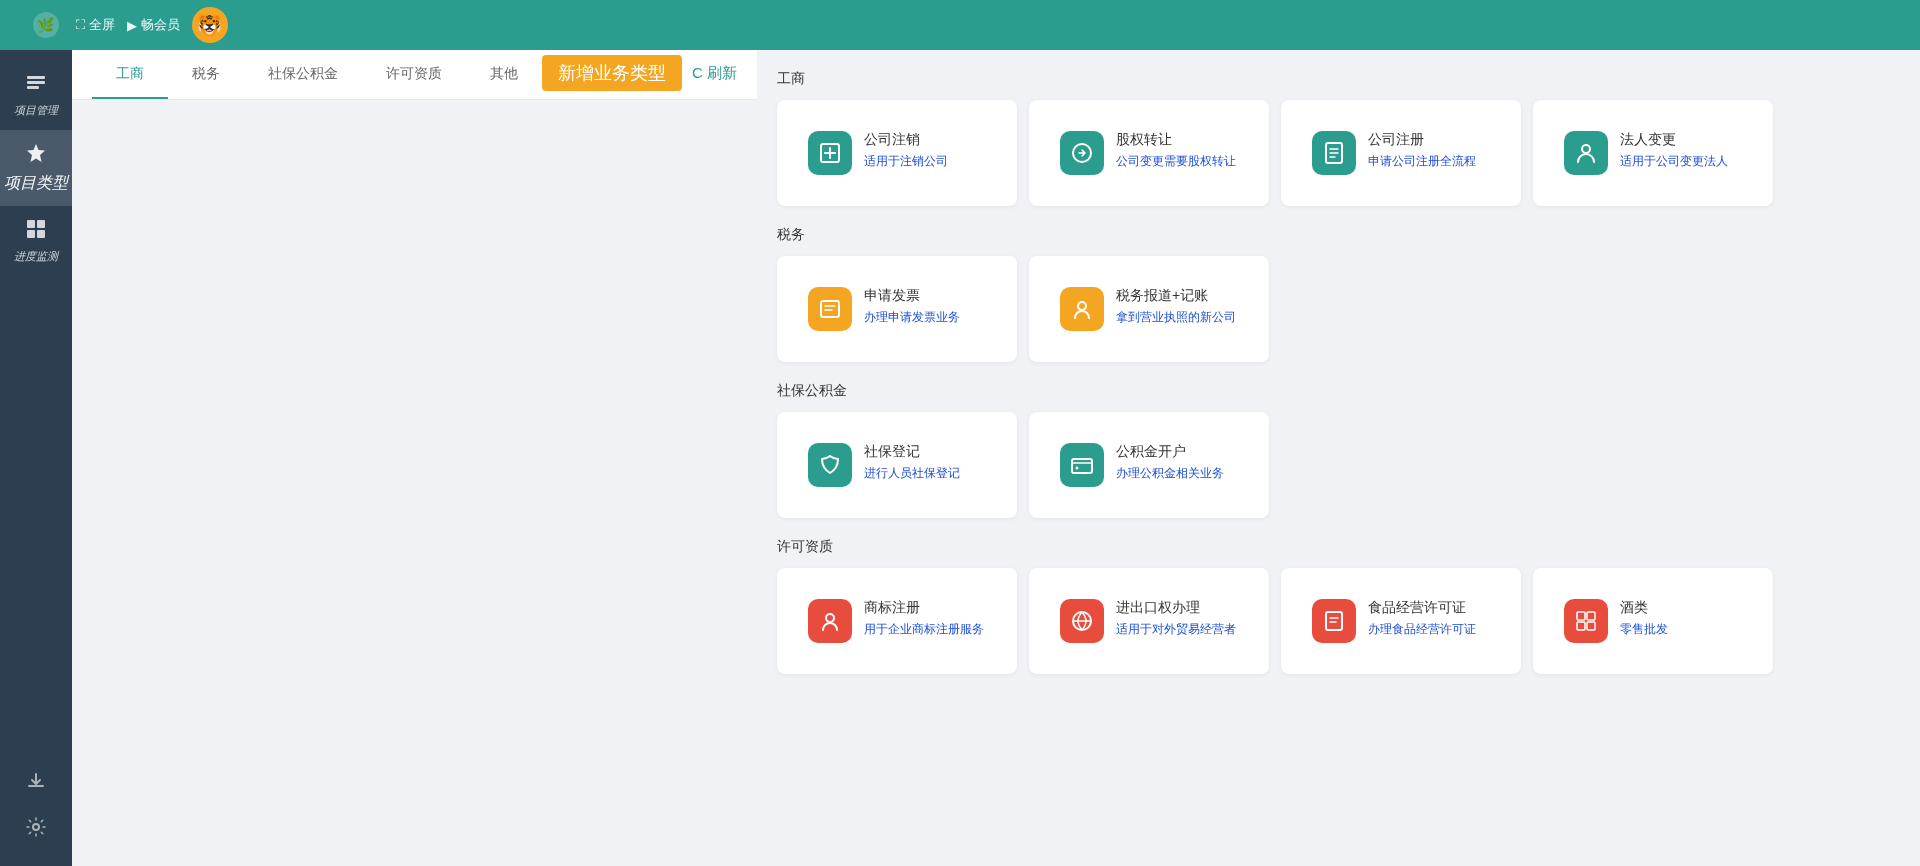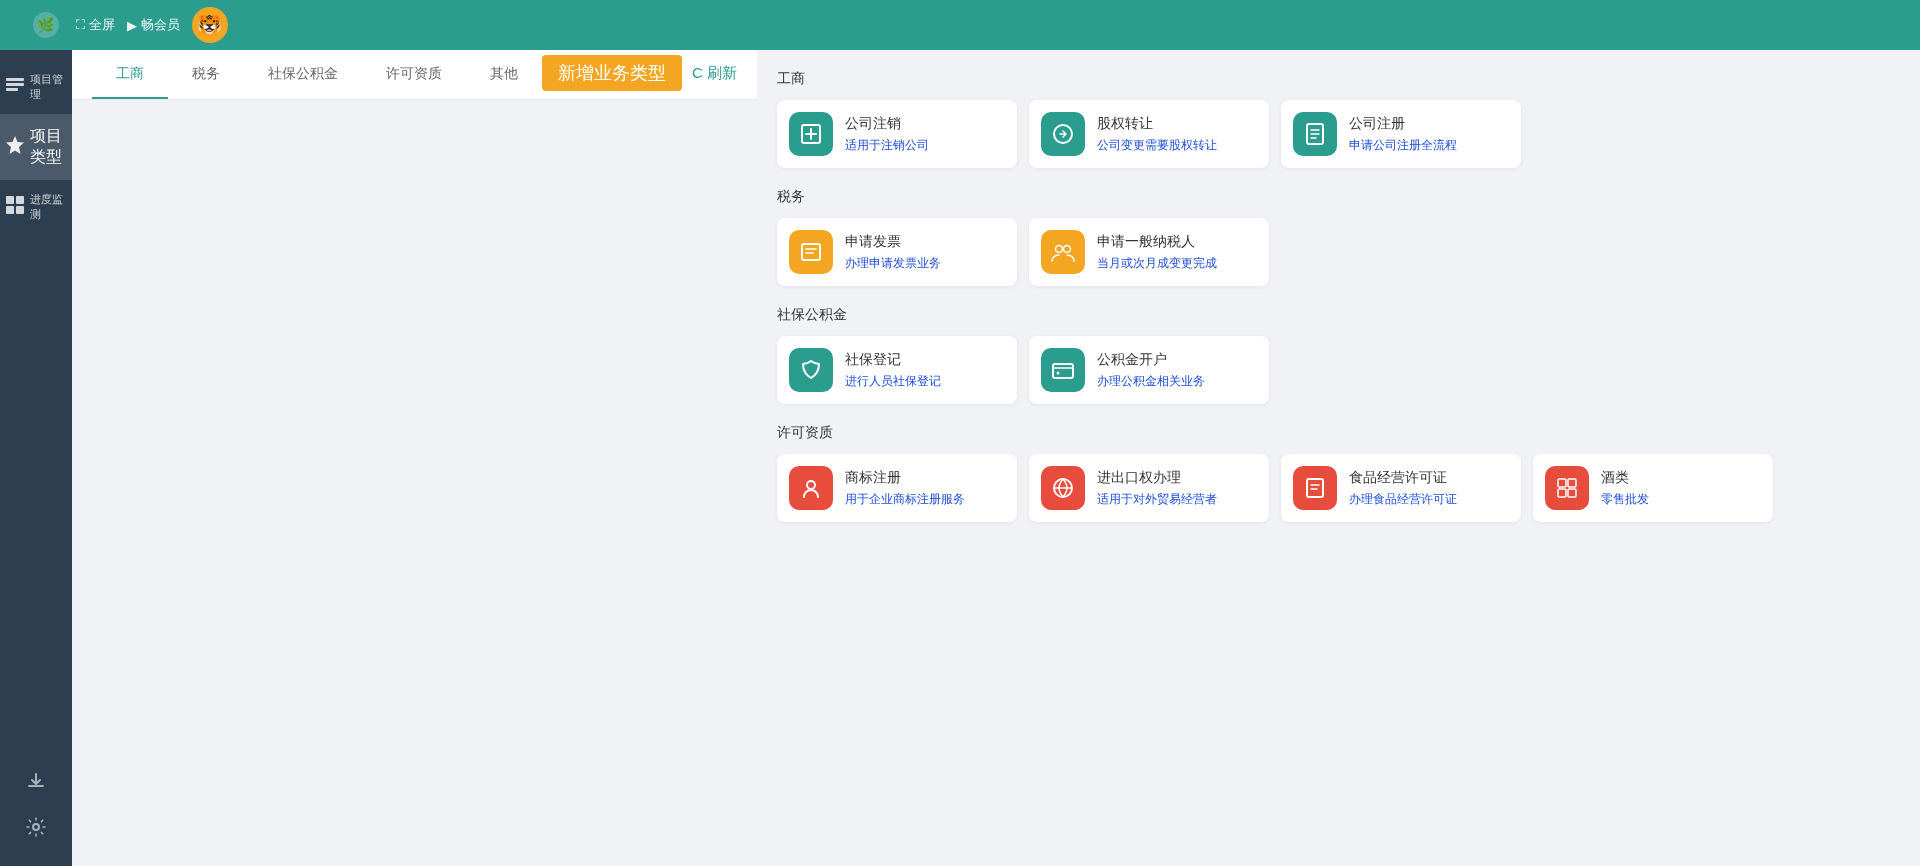--- a/index.html
+++ b/index.html
@@ -86,26 +86,27 @@
       flex-direction: column;
       align-items: center;
       padding-top: 10px;
       gap: 0;
       flex-shrink: 0;
     }
     .sidebar-item {
       width: 72px;
       padding: 12px 4px;
       display: flex;
-      flex-direction: row;
+      flex-direction: column;
       align-items: center;
       gap: 4px;
       cursor: pointer;
       color: rgba(255,255,255,0.7);
       font-size: 12px;
+      font-style: italic;
     }
     .sidebar-item.active { background: rgba(255,255,255,0.15); color: white; }
     .sidebar-icon {
       font-size: 20px;
       color: rgba(255,255,255,0.8);
     }
     .sidebar-bottom {
       margin-top: auto;
       width: 100%;
       padding-bottom: 16px;
@@ -210,23 +211,22 @@
       display: flex;
       flex-wrap: wrap;
       gap: 12px;
       margin-bottom: 20px;
     }
 
     
     .service-card {
       background: white;
       border-radius: 8px;
-      padding: 12px;
-      display: flex;
-      align-items: center;
+      padding: 31px;
+      display: flex;
       gap: 12px;
       width: 240px;
       cursor: pointer;
       box-shadow: 0 1px 4px rgba(0,0,0,0.06);
       transition: box-shadow 0.2s;
     }
     .card-icon {
       width: 44px;
       height: 44px;
       border-radius: 10px;
@@ -380,20 +380,32 @@
                 <rect x="5" y="3" width="16" height="20" rx="2" stroke="white" stroke-width="2"></rect>
                 <path d="M9 9h8M9 13h8M9 17h5" stroke="white" stroke-width="1.5" stroke-linecap="round"></path>
               </svg>
             </div>
             <div class="card-text">
               <div class="card-name">公司注册</div>
               <div class="card-desc">申请公司注册全流程</div>
             </div>
           </div>
 
+          <div class="service-card">
+            <div class="card-icon teal">
+              <svg width="26" height="26" viewBox="0 0 26 26" fill="none">
+                <circle cx="13" cy="9" r="4" stroke="white" stroke-width="2"></circle>
+                <path d="M5 22c0-4.418 3.582-8 8-8s8 3.582 8 8" stroke="white" stroke-width="2" stroke-linecap="round"></path>
+              </svg>
+            </div>
+            <div class="card-text">
+              <div class="card-name">法人变更</div>
+              <div class="card-desc">适用于公司变更法人</div>
+            </div>
+          </div>
 
         </div>
       </div>
 
       <div>
         <div class="section-title">税务</div>
         <div class="cards-grid">
 
           <div class="service-card">
             <div class="card-icon orange">
@@ -401,34 +413,33 @@
                 <rect x="4" y="5" width="18" height="16" rx="2" stroke="white" stroke-width="2"></rect>
                 <path d="M8 10h10M8 14h7" stroke="white" stroke-width="1.5" stroke-linecap="round"></path>
               </svg>
             </div>
             <div class="card-text">
               <div class="card-name">申请发票</div>
               <div class="card-desc">办理申请发票业务</div>
             </div>
           </div>
 
-
           <div class="service-card">
             <div class="card-icon orange">
               <svg width="26" height="26" viewBox="0 0 26 26" fill="none">
-                <circle cx="9" cy="10" r="3.5" stroke="white" stroke-width="1.5"></circle>
-                <circle cx="17" cy="10" r="3.5" stroke="white" stroke-width="1.5"></circle>
-                <path d="M2 22c0-3.5 3-6 7-6M17 16c4 0 7 2.5 7 6" stroke="white" stroke-width="1.5" stroke-linecap="round"></path>
-              </svg>
-            </div>
-            <div class="card-text">
-              <div class="card-name">申请一般纳税人</div>
-              <div class="card-desc">当月或次月成变更完成</div>
-            </div>
-          </div>
+                <circle cx="13" cy="10" r="4" stroke="white" stroke-width="2"></circle>
+                <path d="M6 22c0-3.866 3.134-7 7-7s7 3.134 7 7" stroke="white" stroke-width="2" stroke-linecap="round"></path>
+              </svg>
+            </div>
+            <div class="card-text">
+              <div class="card-name">税务报道+记账</div>
+              <div class="card-desc">拿到营业执照的新公司</div>
+            </div>
+          </div>
+
 
         </div>
       </div>
 
       <div>
         <div class="section-title">社保公积金</div>
         <div class="cards-grid">
 
           <div class="service-card">
             <div class="card-icon teal">

